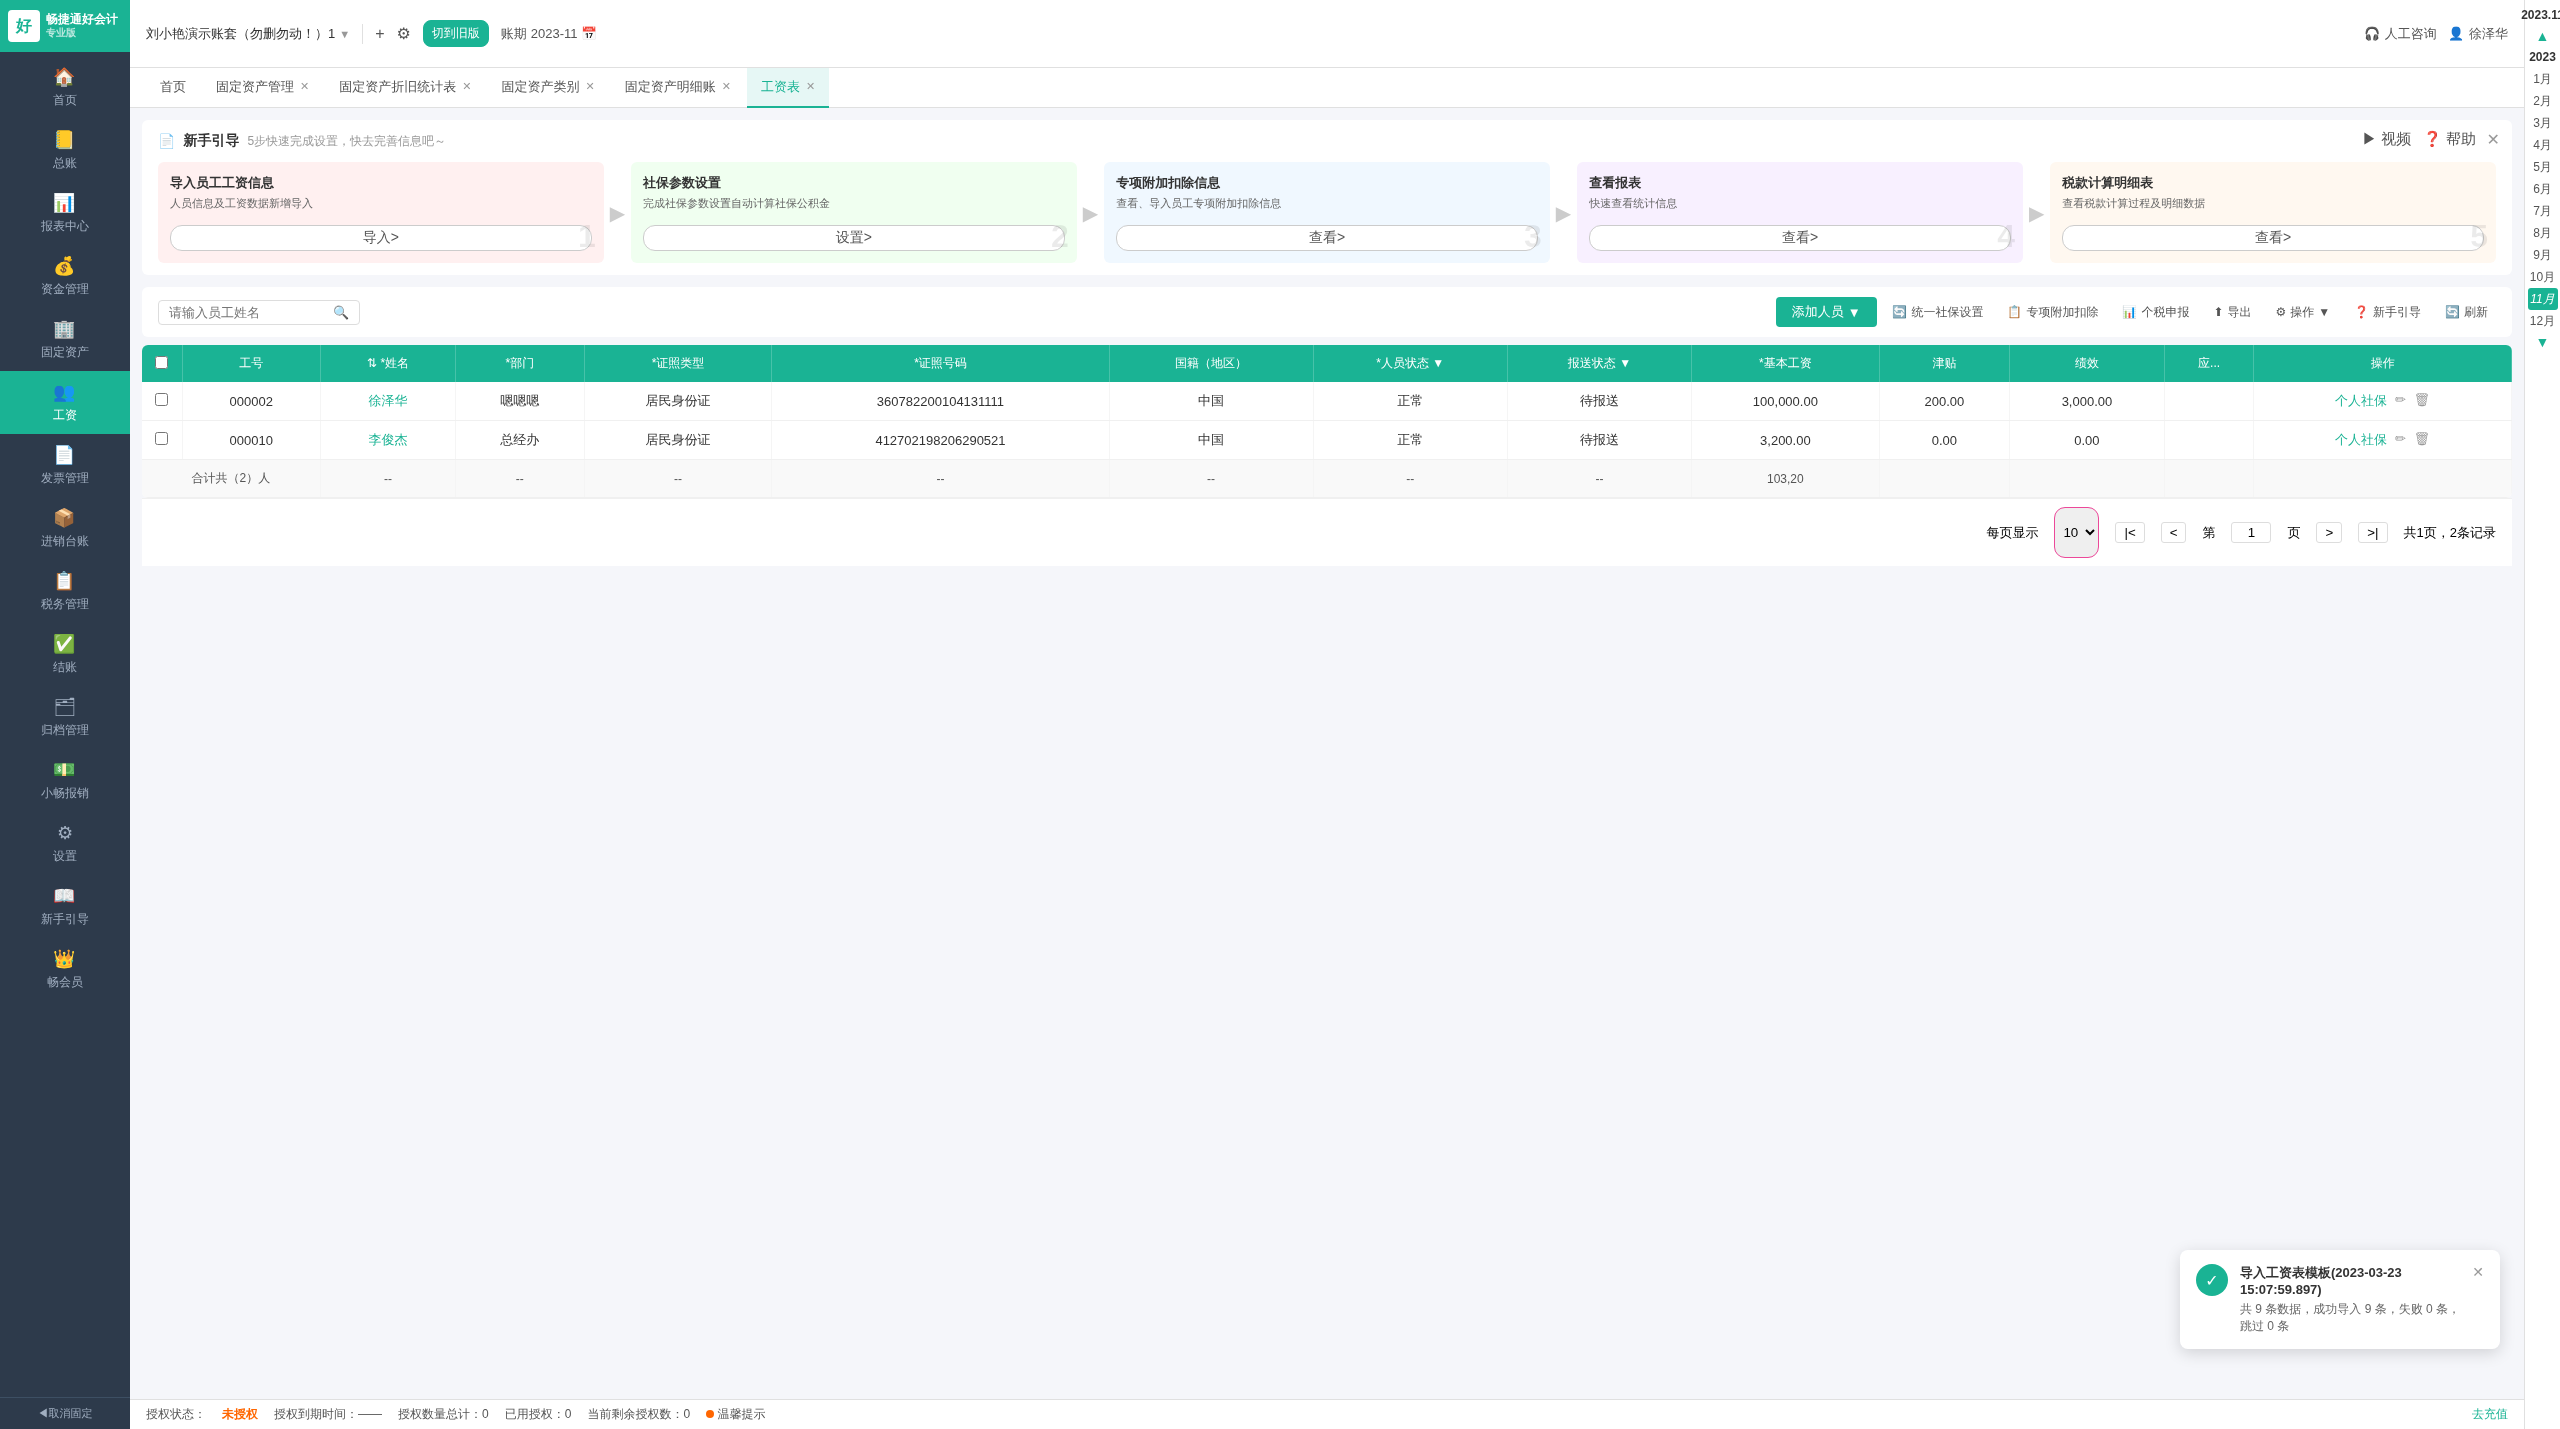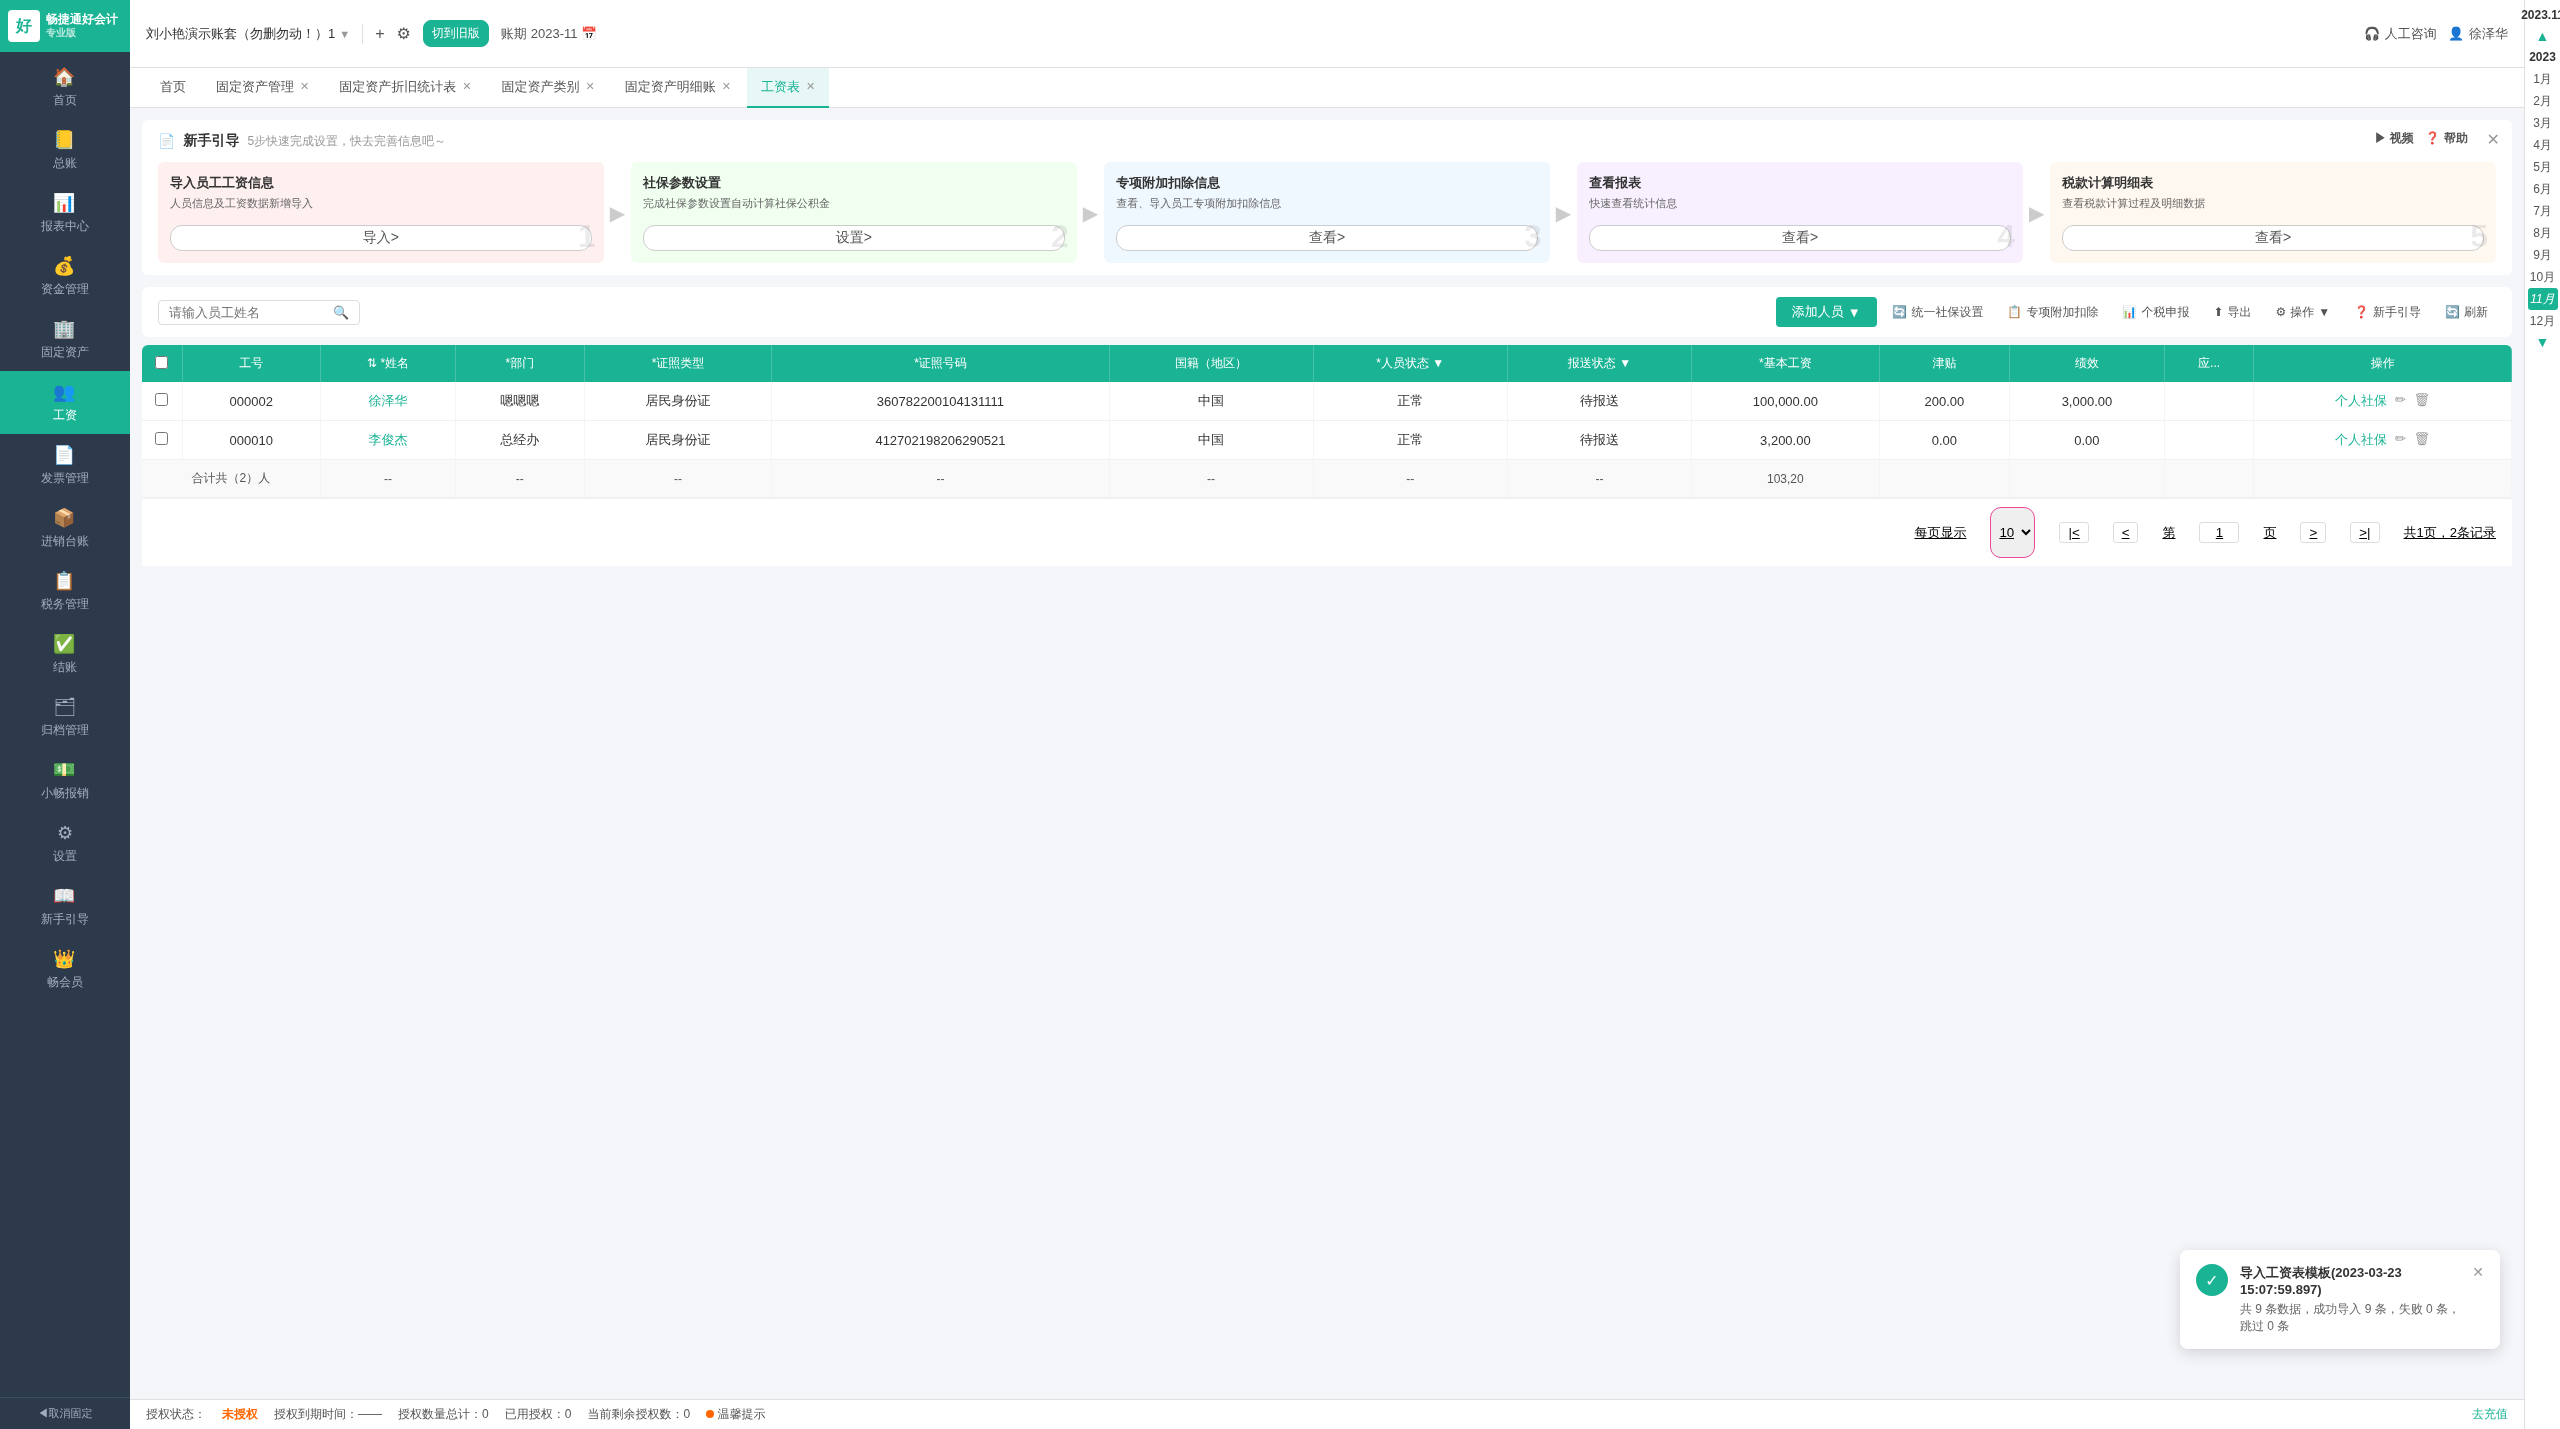--- a/index.html
+++ b/index.html
@@ -136,21 +136,21 @@
     .guide-arrow { color: #ccc; font-size: 20px; padding: 0 6px; }
     .step-num { font-size: 32px; font-weight: bold; color: rgba(0,0,0,0.08); position: absolute; bottom: 8px; right: 8px; }
     .step-title { font-size: 13px; font-weight: bold; color: #333; margin-bottom: 4px; }
     .step-desc { font-size: 11px; color: #666; line-height: 1.4; }
     .step-btn {
       display: inline-block; padding: 3px 12px; border: 1px solid #ccc;
       border-radius: 12px; font-size: 14px; cursor: pointer; margin-top: 14px;
       background: white; color: #555;
     }
     .guide-close { position: absolute; top: 10px; right: 12px; cursor: pointer; color: #999; font-size: 16px; }
-    .guide-video-help { position: absolute; top: 10px; right: 44px; display: flex; gap: 12px; font-size: 12px; color: #555; cursor: pointer; font-weight: bold; }
+    .guide-video-help { position: absolute; top: 10px; right: 36px; display: flex; gap: 12px; font-size: 15px; color: #555; cursor: pointer; }
 
     
     .toolbar {
       background: white;
       border-radius: 6px;
       padding: 10px 16px;
       margin-bottom: 8px;
       display: flex;
       align-items: center;
       gap: 8px;
@@ -198,24 +198,23 @@
       background: #f9f9f9; font-size: 12px; color: #555;
     }
 
     
     .pagination {
       background: white;
       padding: 8px 16px;
       display: flex;
       align-items: center;
       justify-content: flex-end;
-      gap: 24px;
+      gap: 16px;
       font-size: 13px;
       border-top: 1px solid #f0f0f0;
-      text-decoration: underline;
     }
     .page-btn { padding: 2px 8px; border: 1px solid #ddd; border-radius: 3px; cursor: pointer; background: white; }
     .page-input { width: 40px; text-align: center; border: 1px solid #ddd; padding: 2px 4px; border-radius: 3px; }
 
     
     .status-bar {
       background: white;
       border-top: 1px solid #e0e0e0;
       padding: 6px 16px;
       font-size: 12px;

